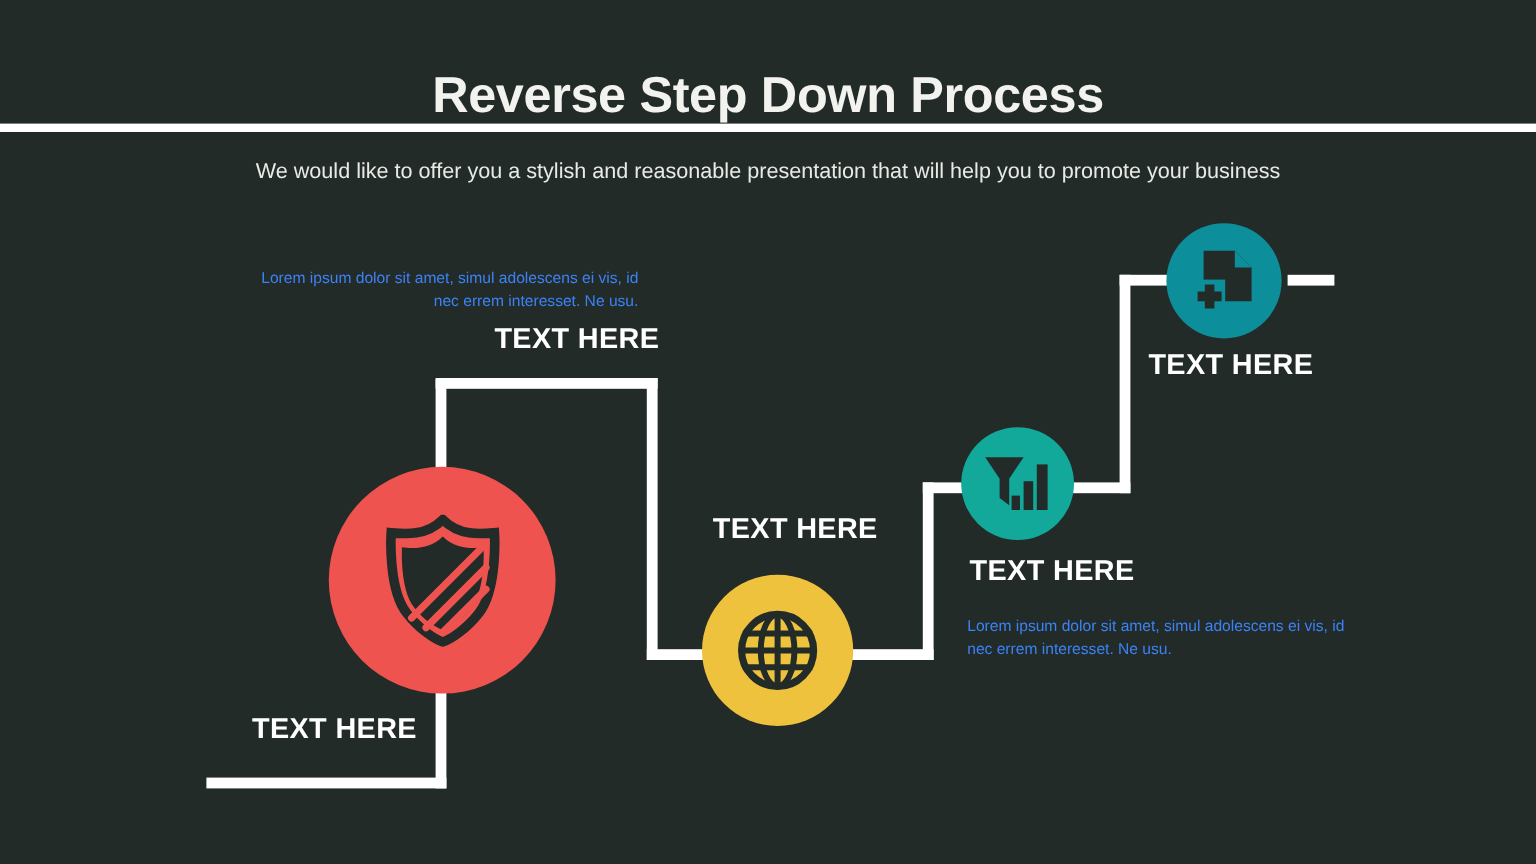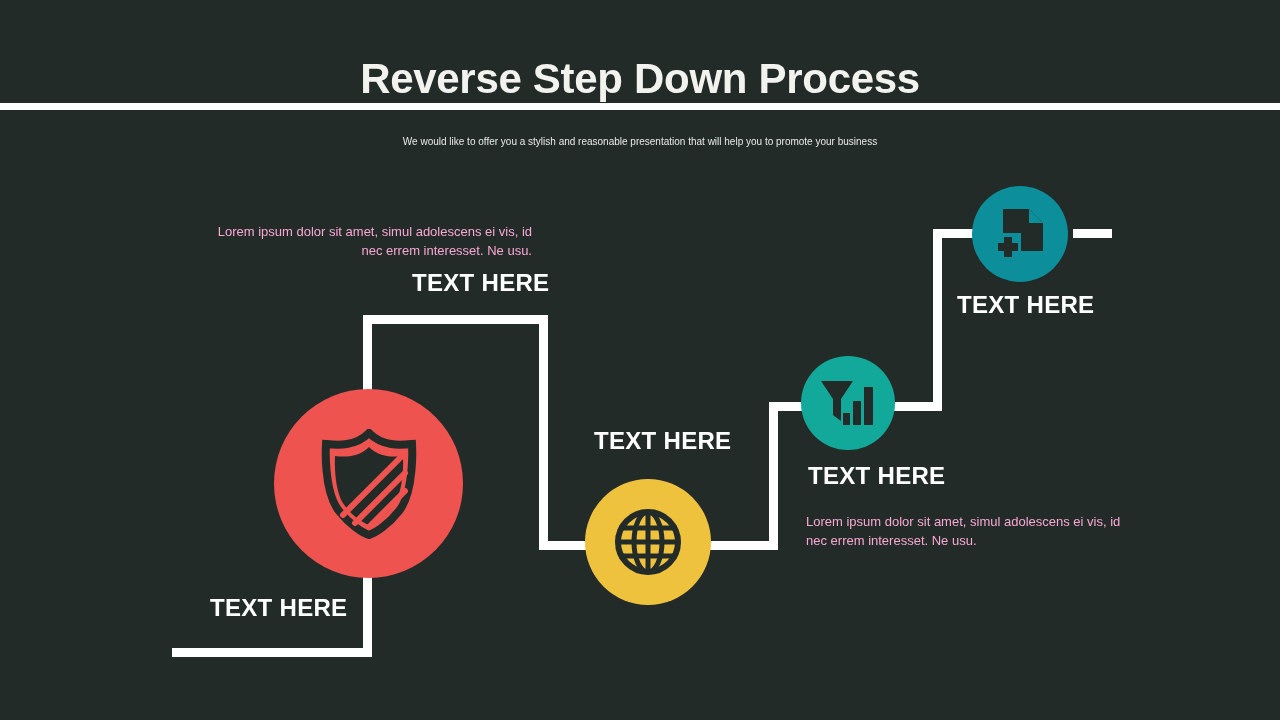--- a/index.html
+++ b/index.html
@@ -44,21 +44,21 @@
     width: 1280px;
     height: 7px;
     background: #ffffff;
   }
   .subtitle {
     position: absolute;
     left: 0; top: 131px;
     width: 1280px;
     text-align: center;
     color: #e8eae6;
-    font-size: 10px;
+    font-size: 18px;
     line-height: 22px;
   }
 
   
   .conn {
     position: absolute;
     background: #ffffff;
   }
 
   
@@ -75,21 +75,21 @@
   .step-title {
     position: absolute;
     color: #ffffff;
     font-size: 24px;
     font-weight: bold;
     letter-spacing: 0.3px;
     white-space: nowrap;
   }
   .step-body {
     position: absolute;
-    color: #f9a8d4;
+    color: #3b82f6;
     font-size: 13px;
     line-height: 19px;
   }
   .ta-right { text-align: right; }
   .ta-left  { text-align: left; }
 </style>
 </head>
 <body>
 
 <div id="slide">

